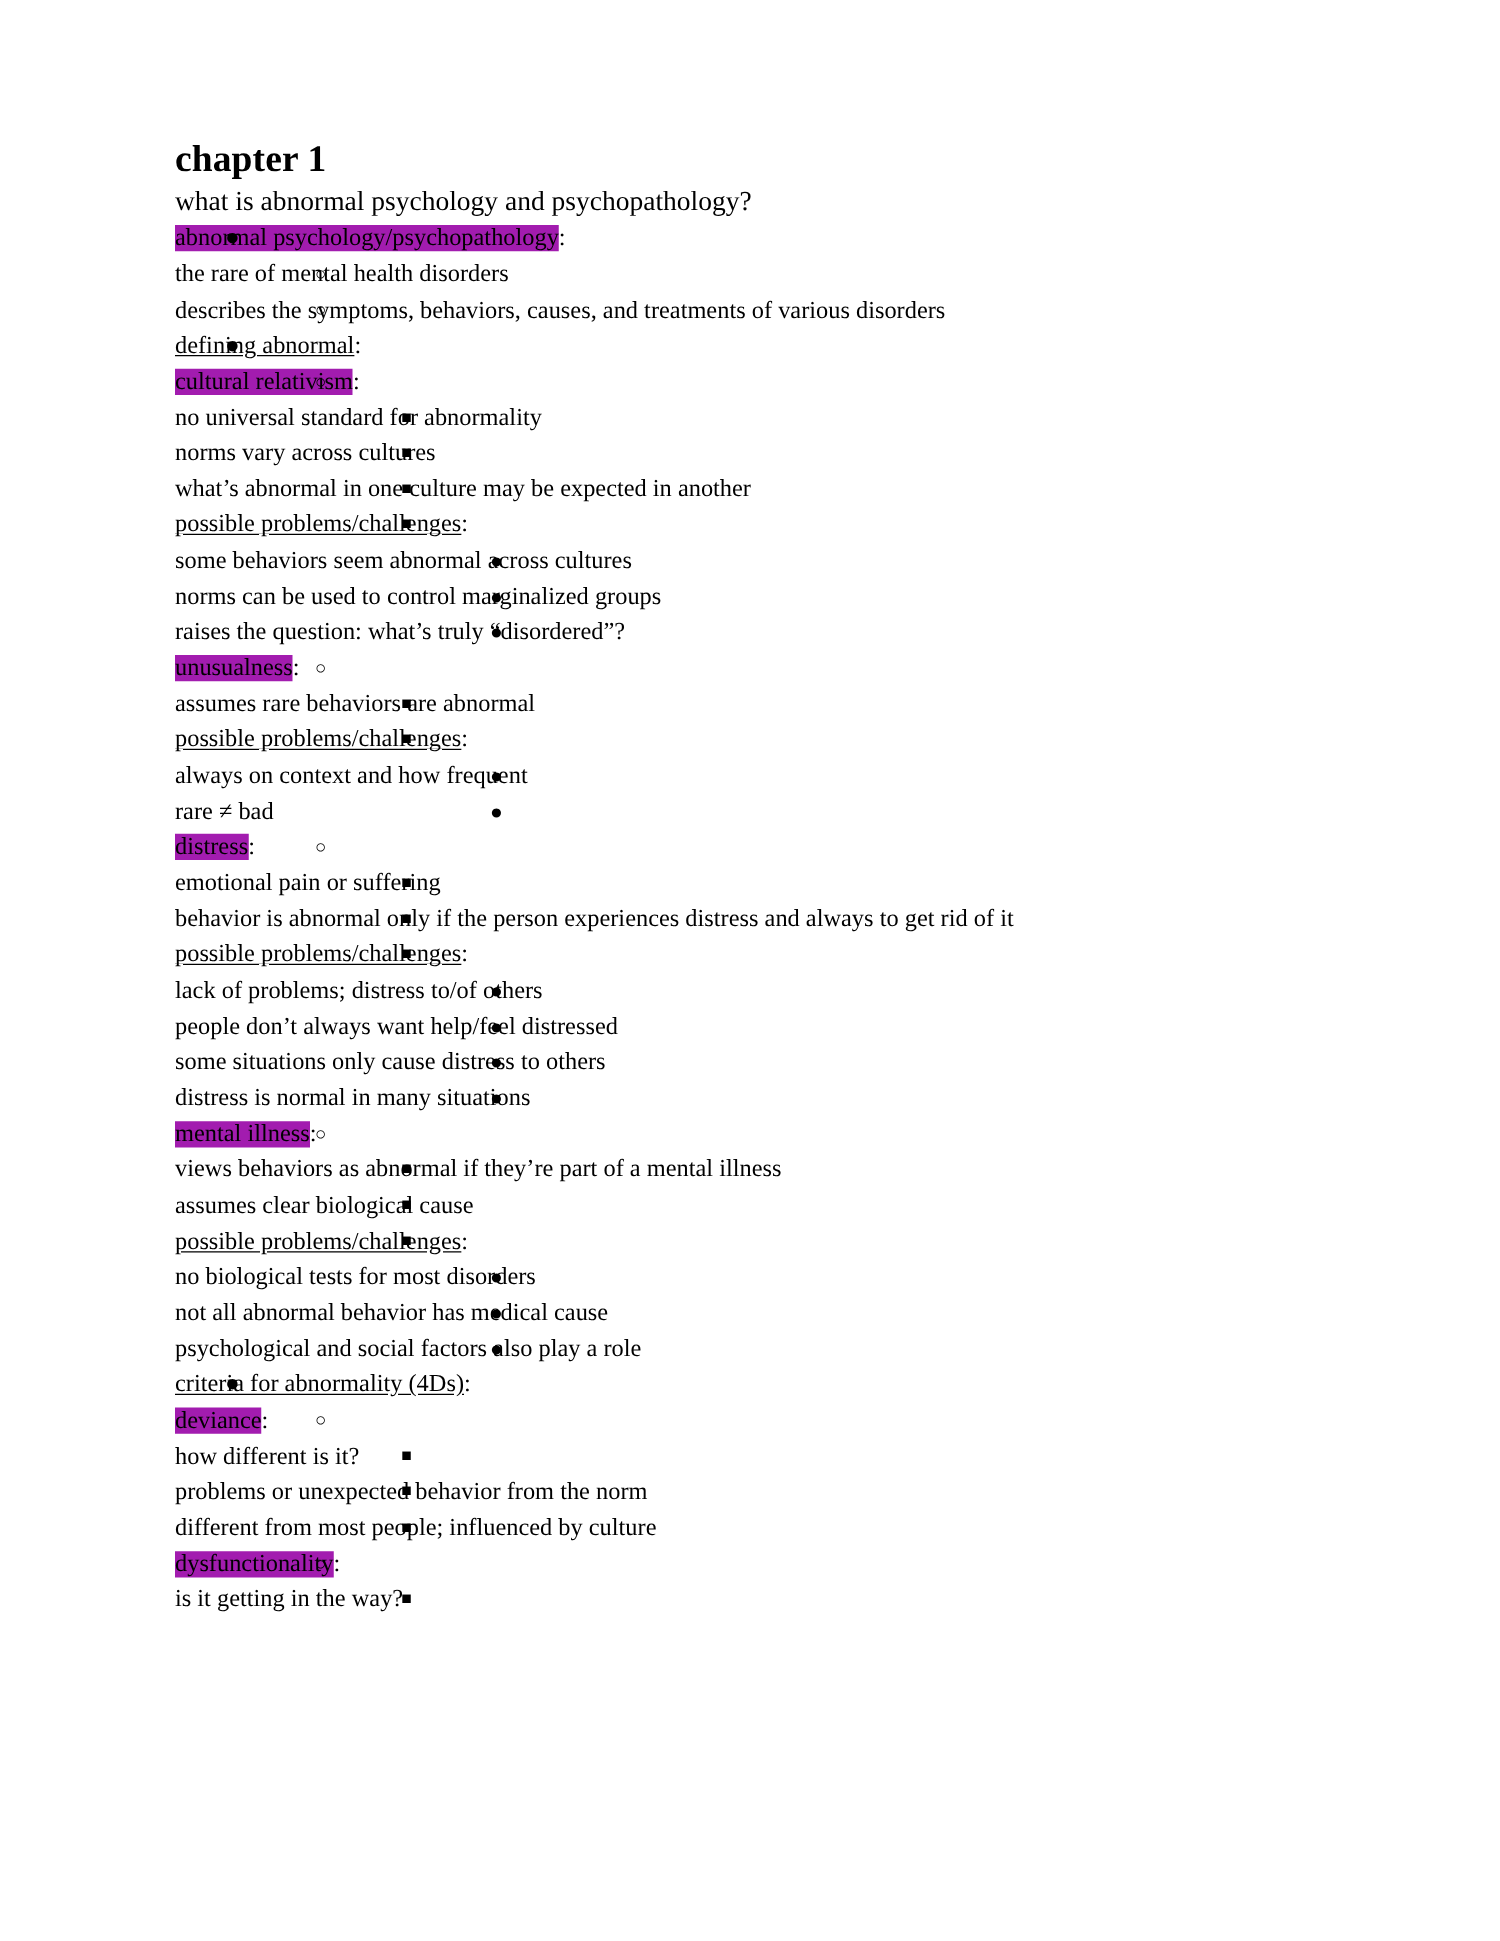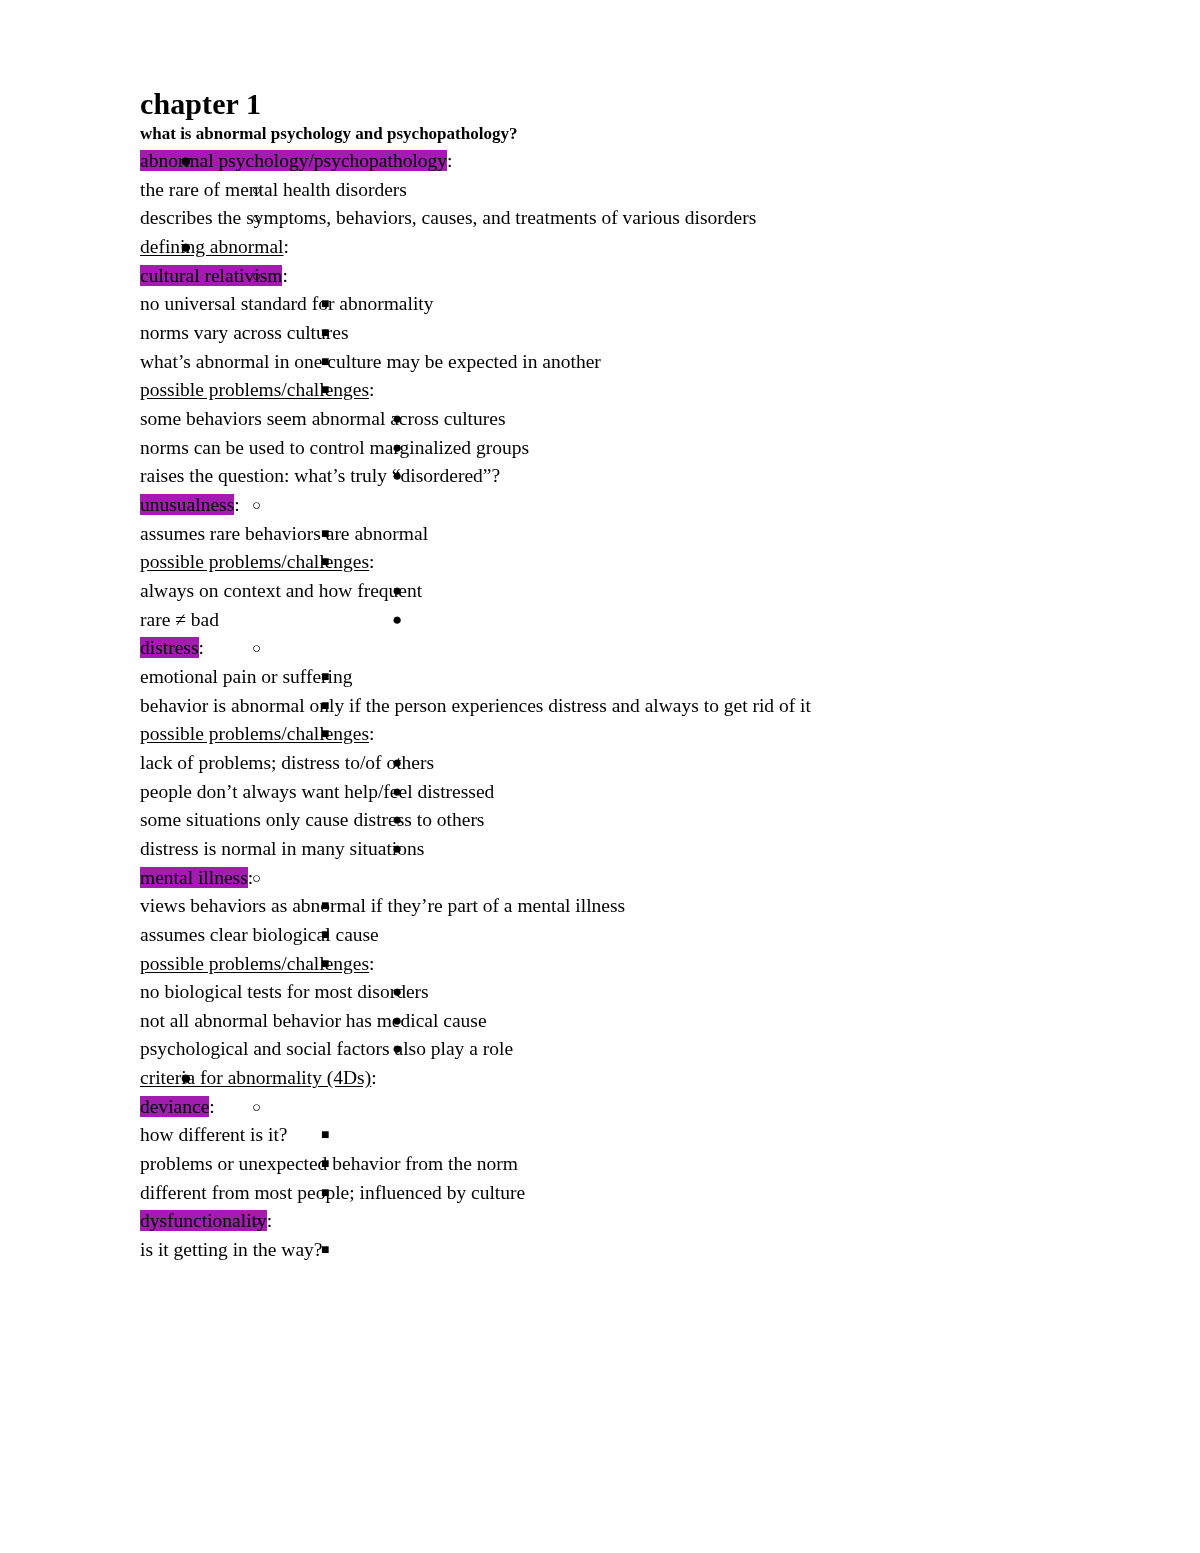--- a/index.html
+++ b/index.html
@@ -15,34 +15,34 @@
     color: #000000;
     overflow: hidden;
   }
 
   .page {
     position: relative;
     width: 1200px;
     height: 1226px;
     background: #ffffff;
     box-sizing: border-box;
-    padding: 88px 160px 0 140px;
+    padding: 112px 160px 0 140px;
   }
 
   .doc-title {
     font-size: 30px;
     font-weight: bold;
     line-height: 1.08;
     letter-spacing: 0.1px;
     margin: 0 0 4px 0;
   }
 
   .doc-subtitle {
-    font-size: 17px;
-    font-weight: bold;
+    font-size: 22px;
+    font-weight: normal;
     line-height: 1.22;
     margin: 0 0 2px 0;
   }
 
   ul.outline {
     list-style: none;
     margin: 0;
     padding: 0;
   }
 

